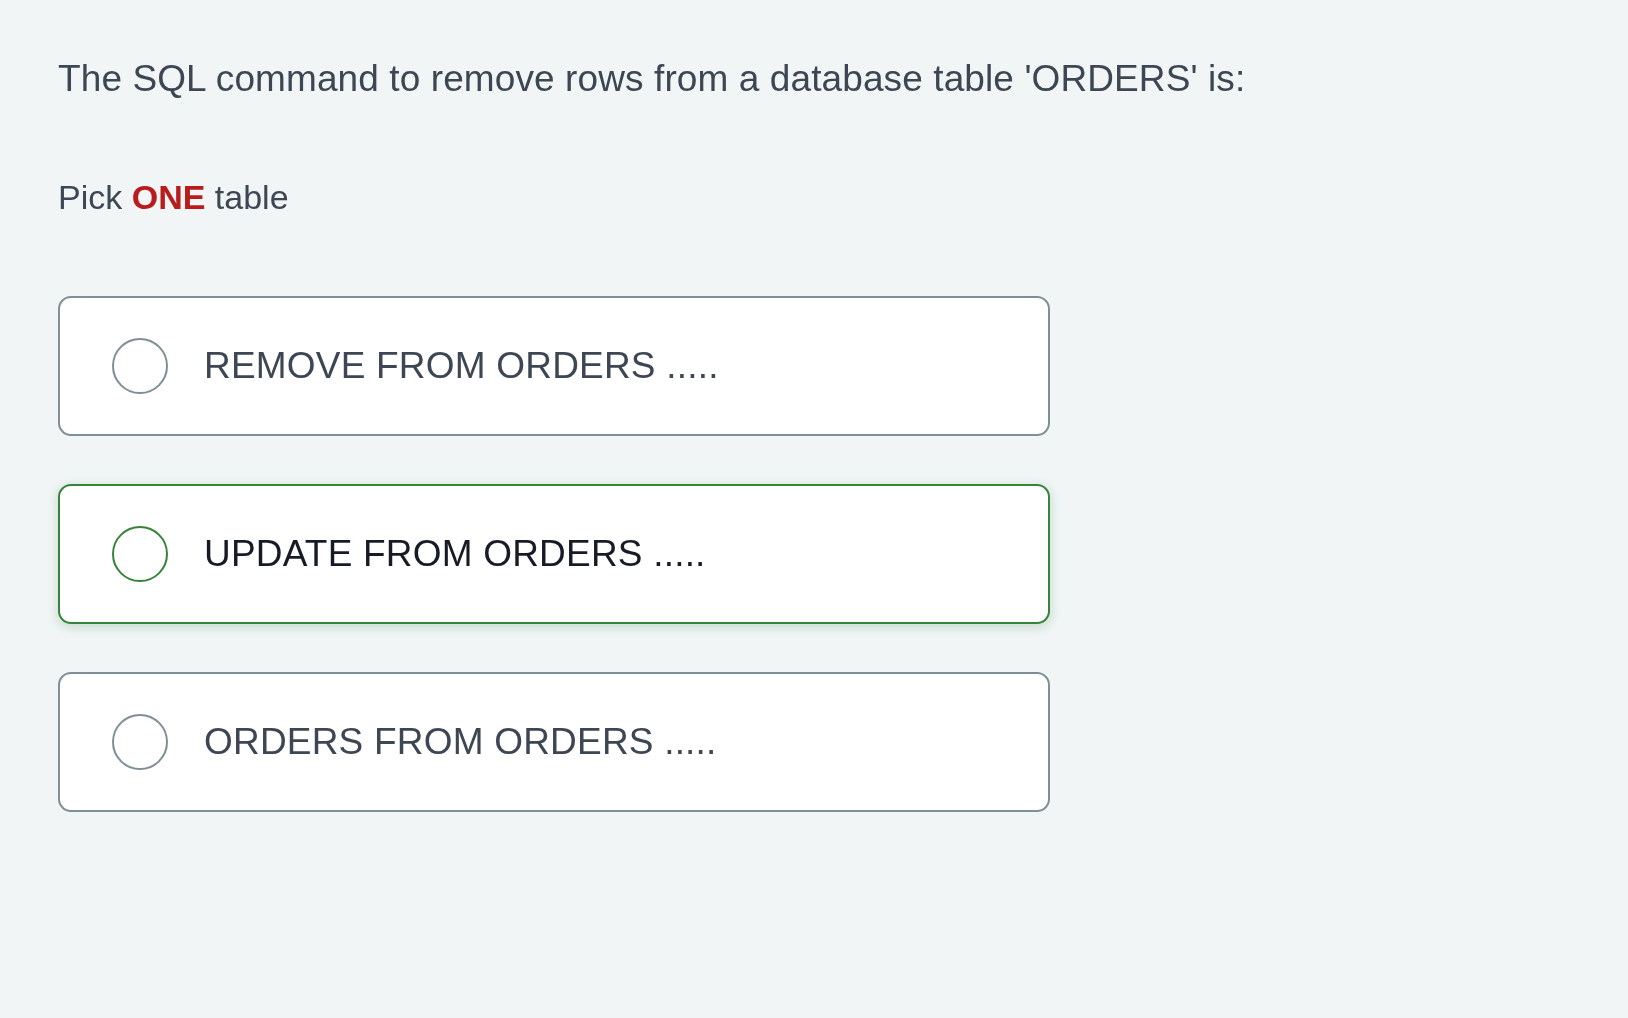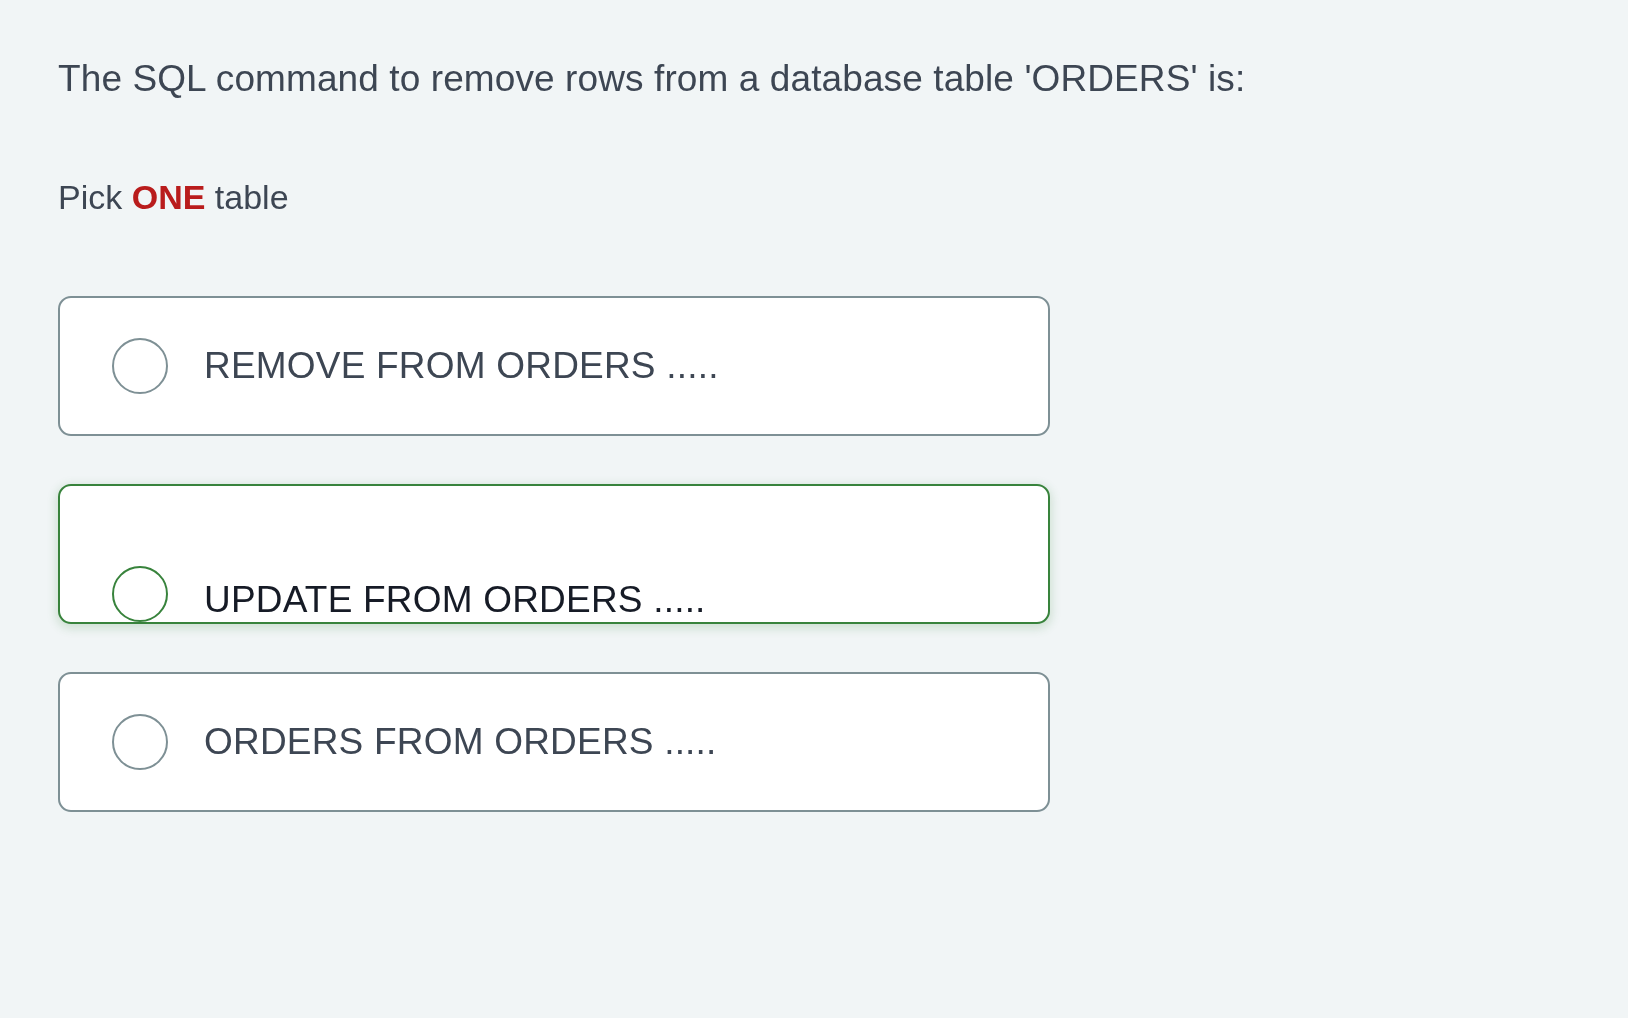--- a/index.html
+++ b/index.html
@@ -65,21 +65,20 @@
     align-items: center;
     padding-left: 52px;
     cursor: pointer;
   }
   .option-card:last-child {
     margin-bottom: 0;
   }
   .option-card.selected {
     border-color: #38833c;
     box-shadow: 0 3px 10px 2px rgba(56, 131, 60, 0.18);
-    align-items: flex-end;
   }
   .radio-circle {
     flex: 0 0 auto;
     width: 56px;
     height: 56px;
     border: 2px solid #7e9095;
     border-radius: 50%;
     background: transparent;
     box-sizing: border-box;
   }

